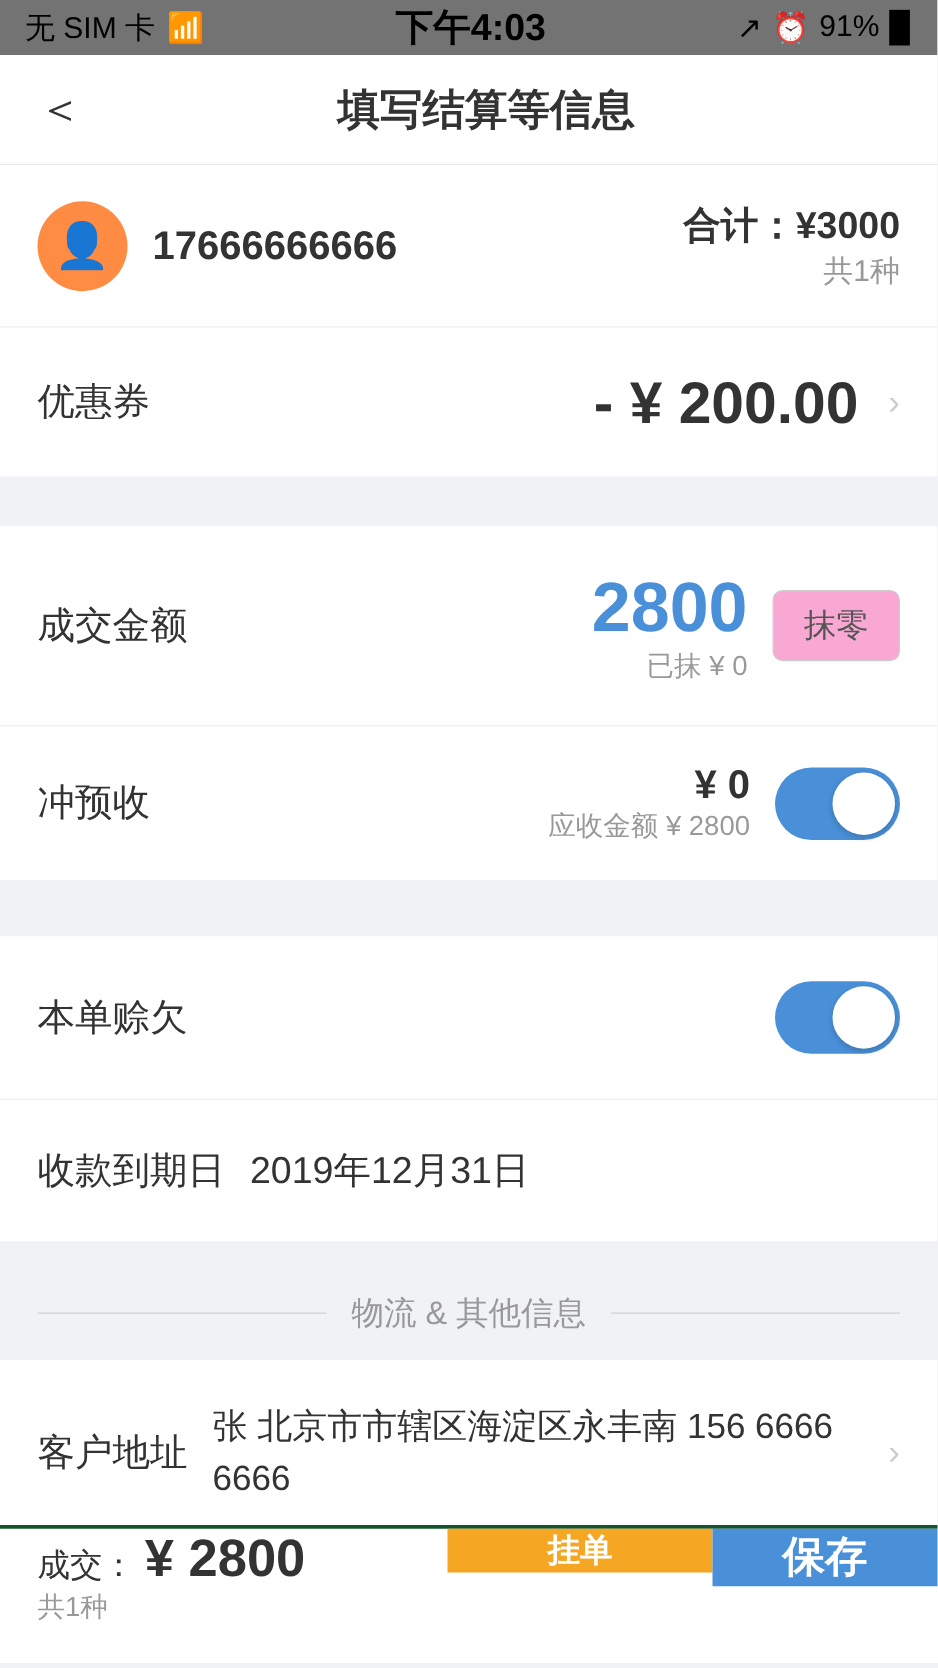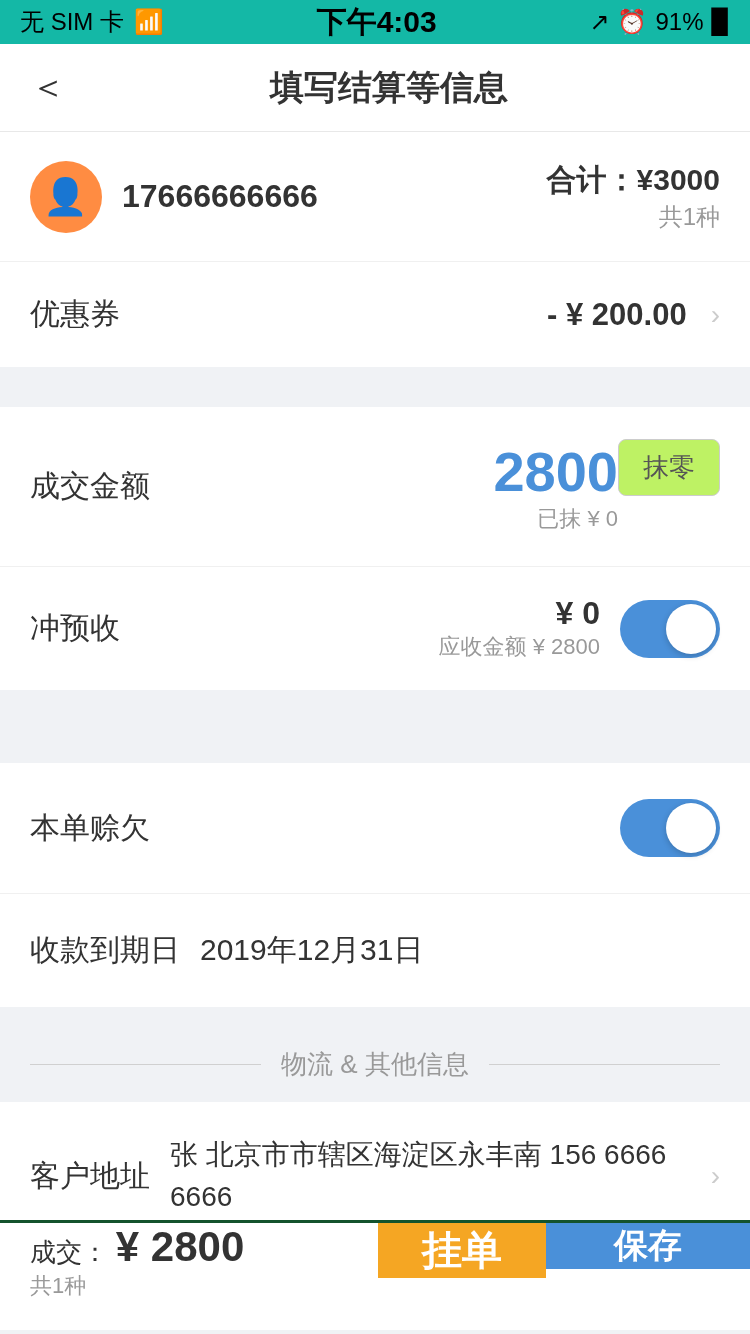--- a/index.html
+++ b/index.html
@@ -9,21 +9,21 @@
       background: #f0f2f5;
       width: 750px;
       min-height: 1334px;
       position: relative;
       font-size: 28px;
       overflow-x: hidden;
     }
 
     
     .status-bar {
-      background: #14b8a6;
+      background: #737373;
       height: 44px;
       display: flex;
       align-items: center;
       justify-content: space-between;
       padding: 0 20px;
       font-size: 24px;
       font-weight: 500;
     }
     .status-left { display: flex; align-items: center; gap: 10px; }
     .status-center { font-size: 30px; font-weight: 600; }
@@ -87,49 +87,49 @@
     .row-item {
       background: #fff;
       display: flex;
       align-items: center;
       justify-content: space-between;
       padding: 32px 30px;
       border-top: 1px solid #f0f0f0;
     }
     .row-label { font-size: 30px; color: #333; }
     .row-right { display: flex; align-items: center; gap: 16px; text-align: right; }
-    .discount-amount { font-size: 31px; color: #333; font-weight: 600; }
+    .discount-amount { font-size: 47px; color: #333; font-weight: 600; }
     .discount-desc { font-size: 22px; color: #999; }
     .chevron { font-size: 28px; color: #ccc; margin-left: 8px; }
 
     
     .gray-sep {
       background: #f0f2f5;
       height: 20px;
     }
 
     
     .deal-amount-row {
       background: #fff;
       display: flex;
       align-items: center;
       justify-content: space-between;
       padding: 32px 30px;
     }
     .deal-label { font-size: 30px; color: #333; }
-    .deal-right { display: flex; align-items: flex-start; }
+    .deal-right { display: flex; align-items: center; gap: 20px; }
     .deal-number { font-size: 56px; color: #4a90d9; font-weight: 600; }
     .deal-sub { font-size: 22px; color: #999; text-align: right; }
     .round-btn {
       border: 1px solid #ccc;
       border-radius: 8px;
       padding: 10px 24px;
       font-size: 26px;
       color: #555;
-      background: #bef264;
+      background: #f9a8d4;
       cursor: pointer;
     }
 
     
     .prepay-row {
       background: #fff;
       display: flex;
       align-items: center;
       justify-content: space-between;
       padding: 28px 30px;
@@ -158,21 +158,21 @@
       box-shadow: 0 2px 6px rgba(0,0,0,0.2);
     }
 
     
     .bad-debt-row {
       background: #fff;
       display: flex;
       align-items: center;
       justify-content: space-between;
       padding: 36px 30px;
-      margin-top: 33px;
+      margin-top: 5px;
     }
     .bad-debt-label { font-size: 30px; color: #333; }
 
     
     .due-date-row {
       background: #fff;
       display: flex;
       align-items: center;
       padding: 36px 30px;
       border-top: 1px solid #f0f0f0;
@@ -230,28 +230,28 @@
       flex: 1;
       display: flex;
       flex-direction: column;
       justify-content: center;
       padding: 0 30px;
     }
     .bottom-deal-label { font-size: 26px; color: #333; }
     .bottom-deal-amount { font-size: 42px; font-weight: 700; color: #333; }
     .bottom-deal-count { font-size: 22px; color: #999; }
     .bottom-btn-pending {
-      width: 168px;
+      width: 212px;
       background: #f5a623;
       display: flex; align-items: center; justify-content: center;
-      font-size: 40px; color: #fff; font-weight: 600;
+      font-size: 26px; color: #fff; font-weight: 600;
       cursor: pointer;
     }
     .bottom-btn-save {
-      width: 204px;
+      width: 180px;
       background: #4a90d9;
       display: flex; align-items: center; justify-content: center;
       font-size: 34px; color: #fff; font-weight: 600;
       cursor: pointer;
     }
   </style>
 </head>
 <body>
 
 <div class="status-bar">

